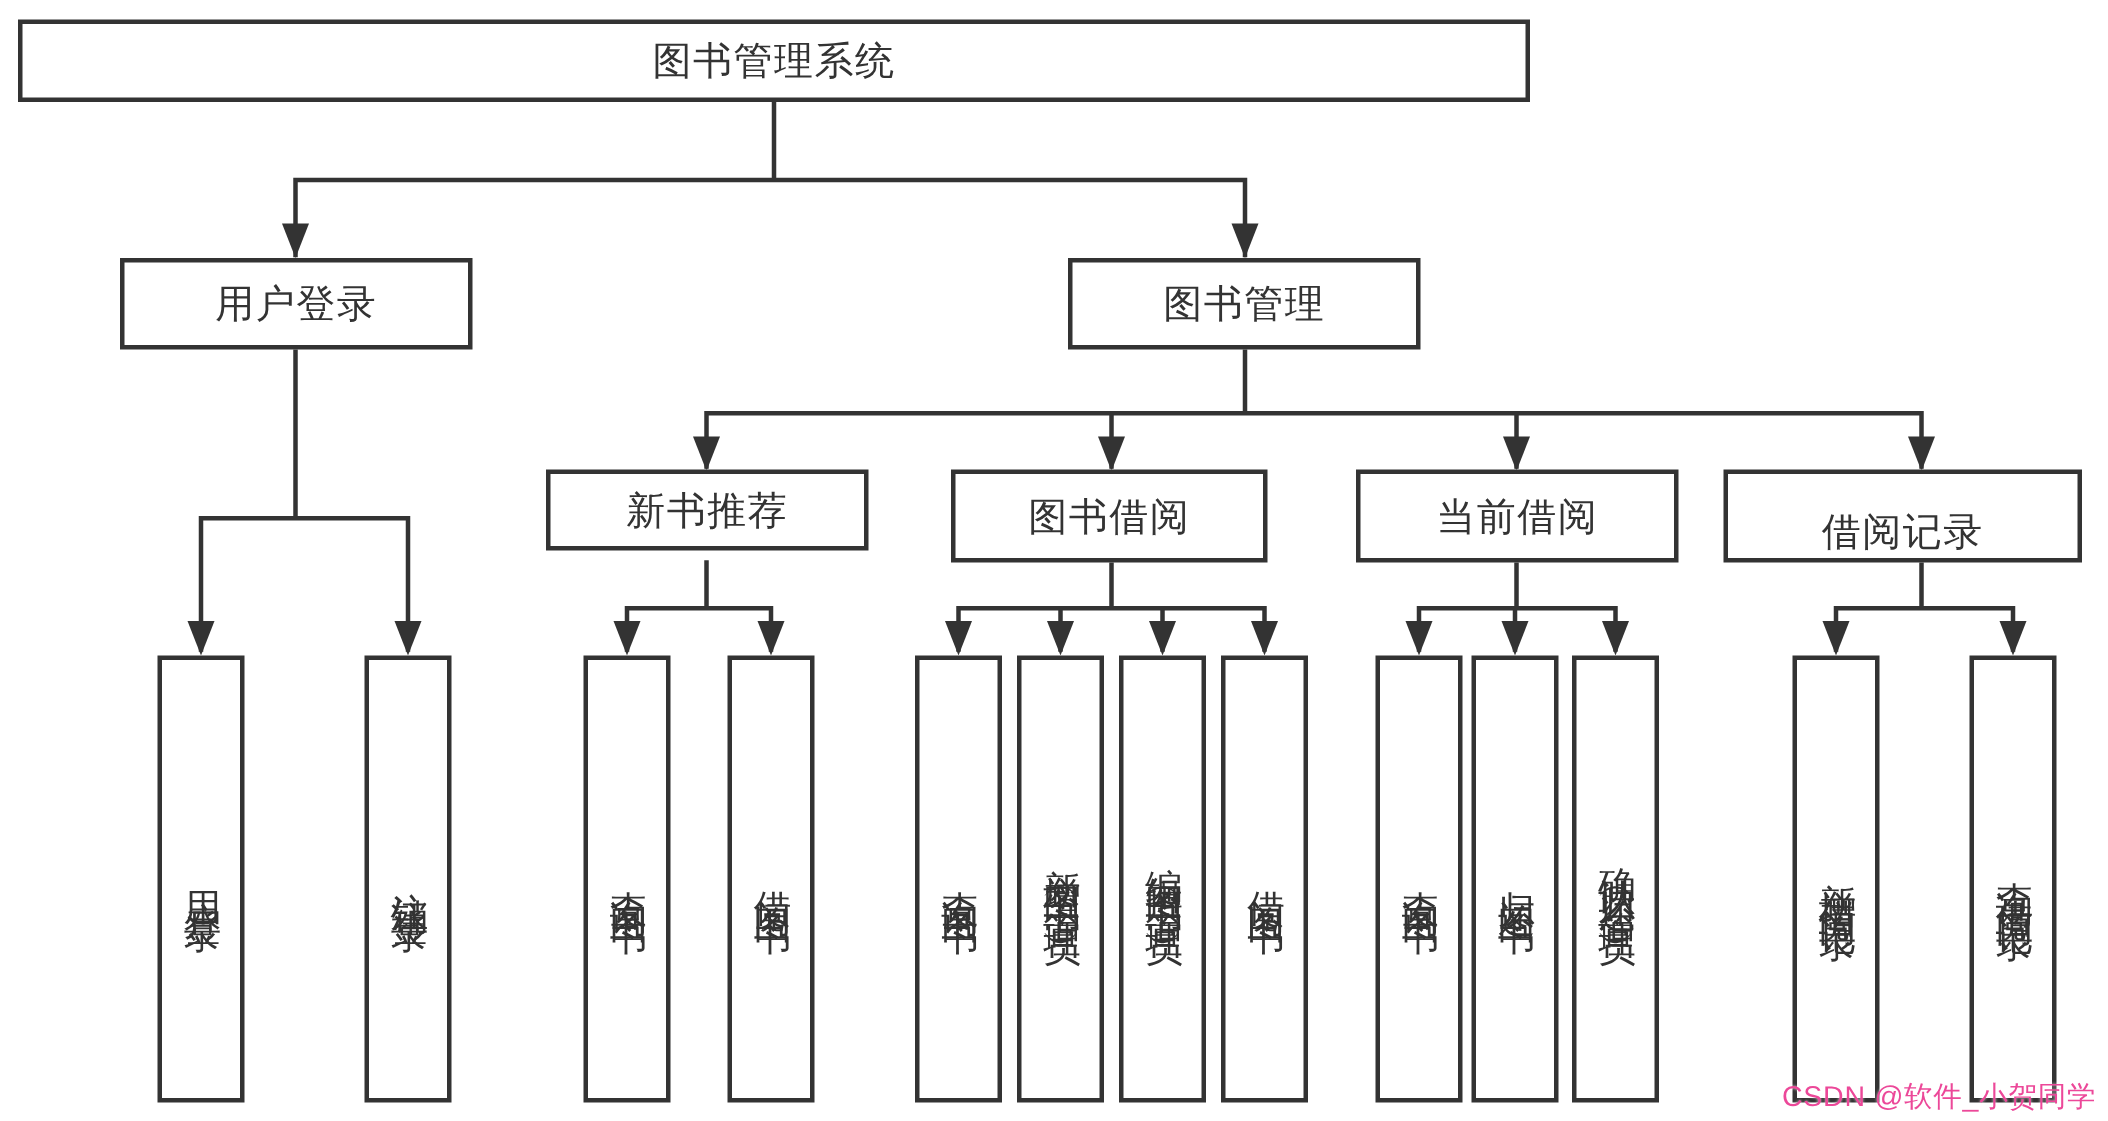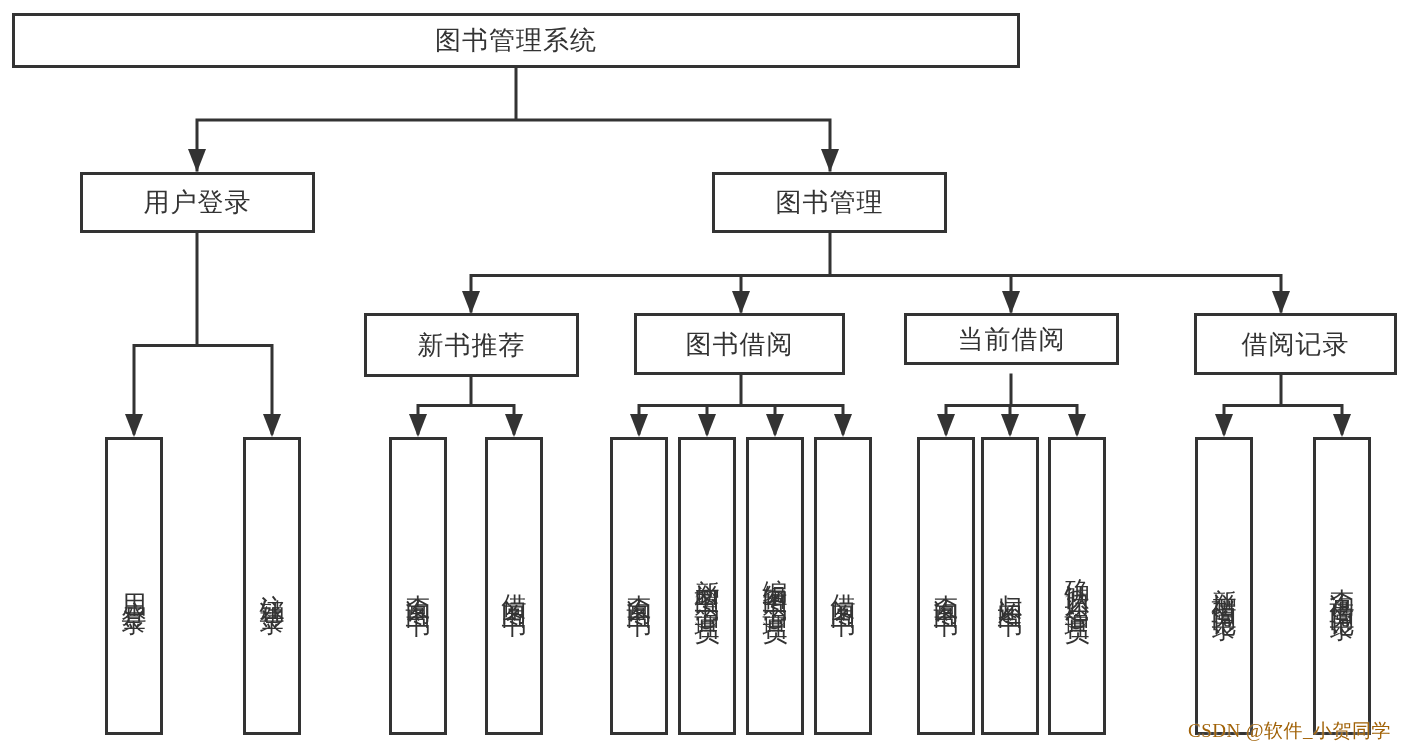--- a/index.html
+++ b/index.html
@@ -1,20 +1,20 @@
 <!DOCTYPE html>
 <html><head>
 <meta charset="utf-8">
 <style>
   html,body{margin:0;padding:0;background:#fff;}
   .stage{
     position:relative;
     width:1405px;height:747px;
     background:#ffffff;
-    font-family:Liberation Serif, serif;
+    font-family:Liberation Sans, sans-serif;
     overflow:hidden;
   }
   .lines{position:absolute;left:0;top:0;width:1405px;height:747px;}
   .bx{
     position:absolute;
     box-sizing:border-box;
     border:3px solid #333333;
     background:#ffffff;
     display:flex;align-items:center;justify-content:center;
     color:#333333;
@@ -28,21 +28,21 @@
     text-orientation:mixed;
     font-size:25px;
     letter-spacing:6px;
     line-height:1;
   }
   .root{font-size:26px;}
   .watermark{
     position:absolute;
     left:1188px;top:718px;
     font-size:19px;
-    color:#a16207;
+    color:#ec4899;
     letter-spacing:0.5px;
     white-space:nowrap;
     z-index:6;
     text-shadow:0 0 2px rgba(255,255,255,0.8);
   }
 </style>
 </head>
 <body>
 
 <div class="stage">
@@ -94,30 +94,30 @@
     <span>图书管理系统</span>
   </div>
 
   <div class="bx" style="left:80px;top:172px;width:235px;height:61px;">
     <span>用户登录</span>
   </div>
   <div class="bx" style="left:712px;top:172px;width:235px;height:61px;text-align:center;">
     <span>图书管理</span>
   </div>
 
-  <div class="bx" style="left:364px;top:313px;width:215px;height:64px;">
+  <div class="bx" style="left:364px;top:313px;width:215px;height:54px;">
     <span>新书推荐</span>
   </div>
   <div class="bx" style="left:634px;top:313px;width:211px;height:62px;">
     <span>图书借阅</span>
   </div>
-  <div class="bx" style="left:904px;top:313px;width:215px;height:52px;">
+  <div class="bx" style="left:904px;top:313px;width:215px;height:62px;">
     <span>当前借阅</span>
   </div>
-  <div class="bx" style="left:1194px;top:313px;width:203px;height:62px;">
+  <div class="bx" style="left:1149px;top:313px;width:239px;height:62px;align-items:flex-end;">
     <span>借阅记录</span>
   </div>
 
   <div class="bx bv" style="left:105px;top:437px;width:58px;height:298px;">
     <span>用户登录</span>
   </div>
   <div class="bx bv" style="left:243px;top:437px;width:58px;height:298px;">
     <span>注销登录</span>
   </div>
 

